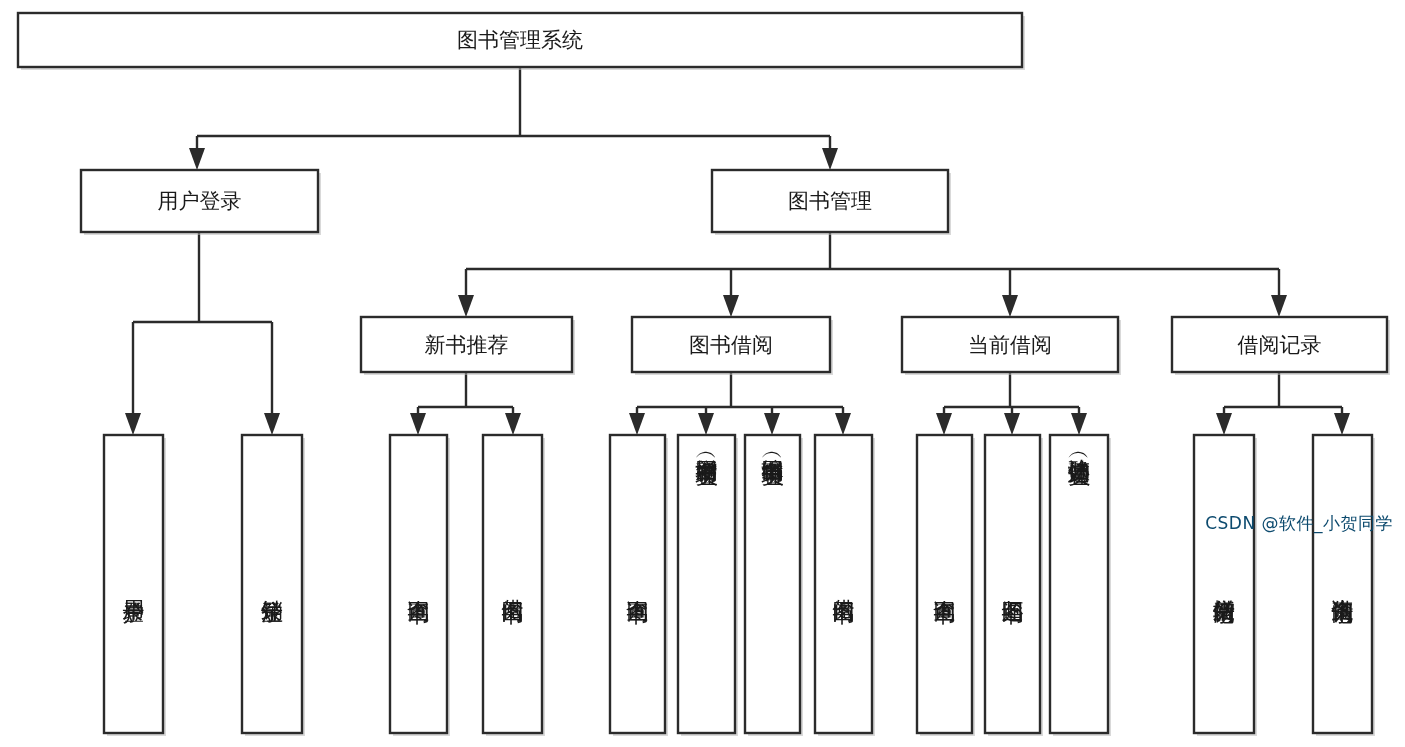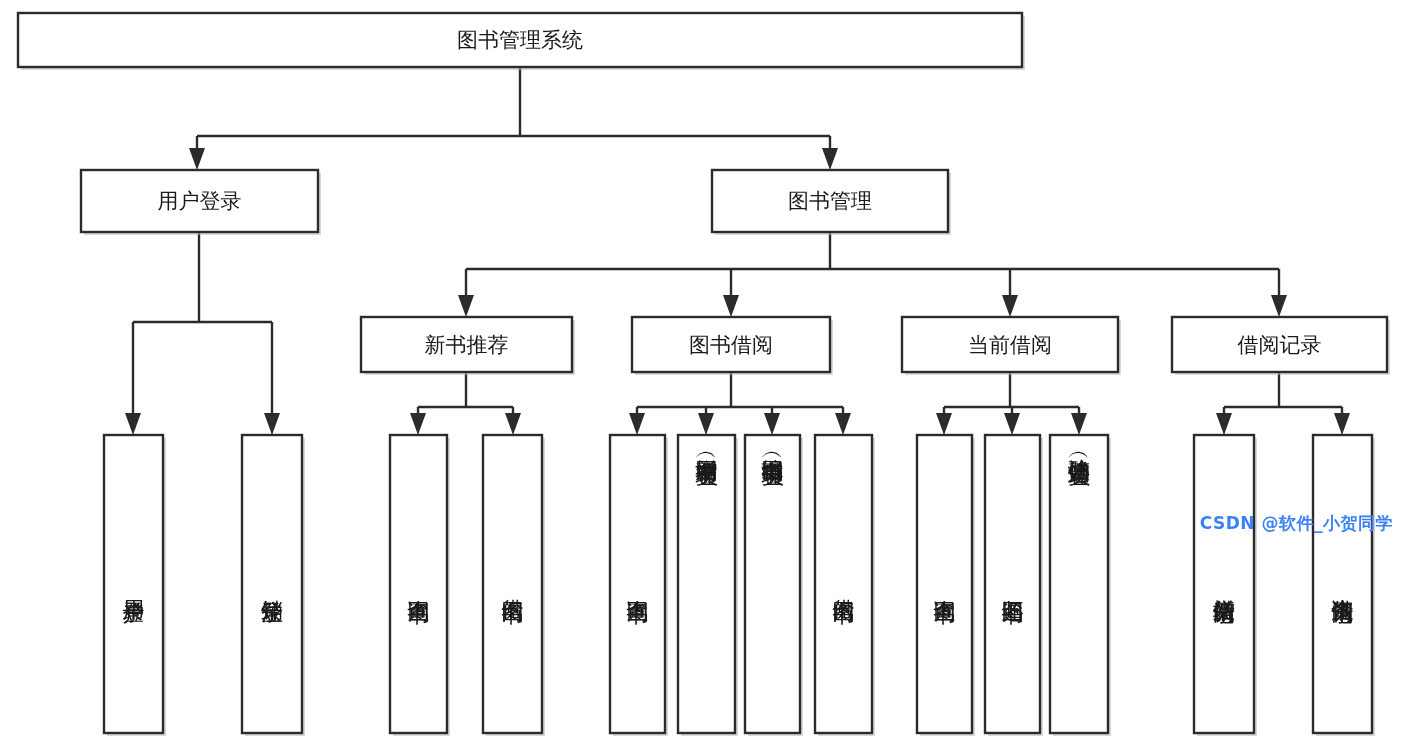--- a/index.html
+++ b/index.html
@@ -70,24 +70,23 @@
     color: #1a1a1a;
     letter-spacing: 1px;
     white-space: nowrap;
   }
   .watermark {
     position: absolute;
     right: 12px;
     bottom: 4px;
     font-family: "DejaVu Sans", "Liberation Sans", sans-serif;
     font-size: 17px;
-    color: #3b82f6;
+    color: #0c4a6e;
     letter-spacing: 0.5px;
     white-space: nowrap;
-    font-weight: bold;
   }
 </style>
 </head>
 <body>
 
 <div id="diagram-root">
 
   <svg id="tree-svg" viewBox="0 0 1405 747">
     <defs>
       <marker id="arrow" viewBox="0 0 12 12" refX="6" refY="10" markerWidth="12" markerHeight="12" orient="auto-start-reverse">

